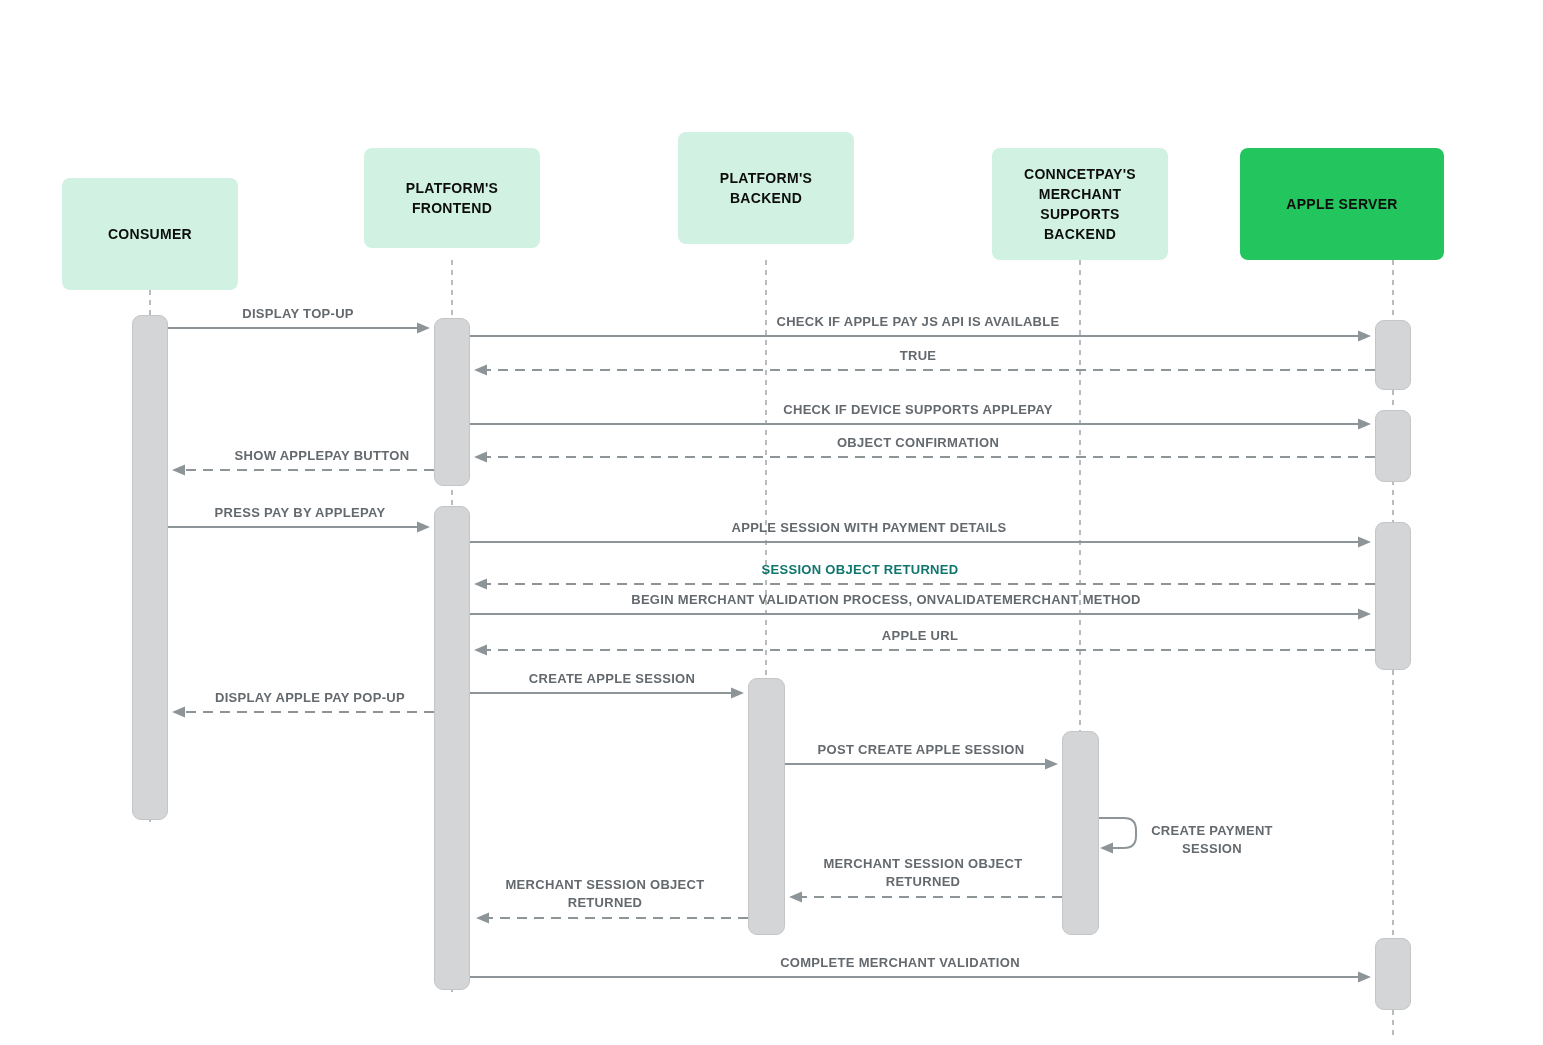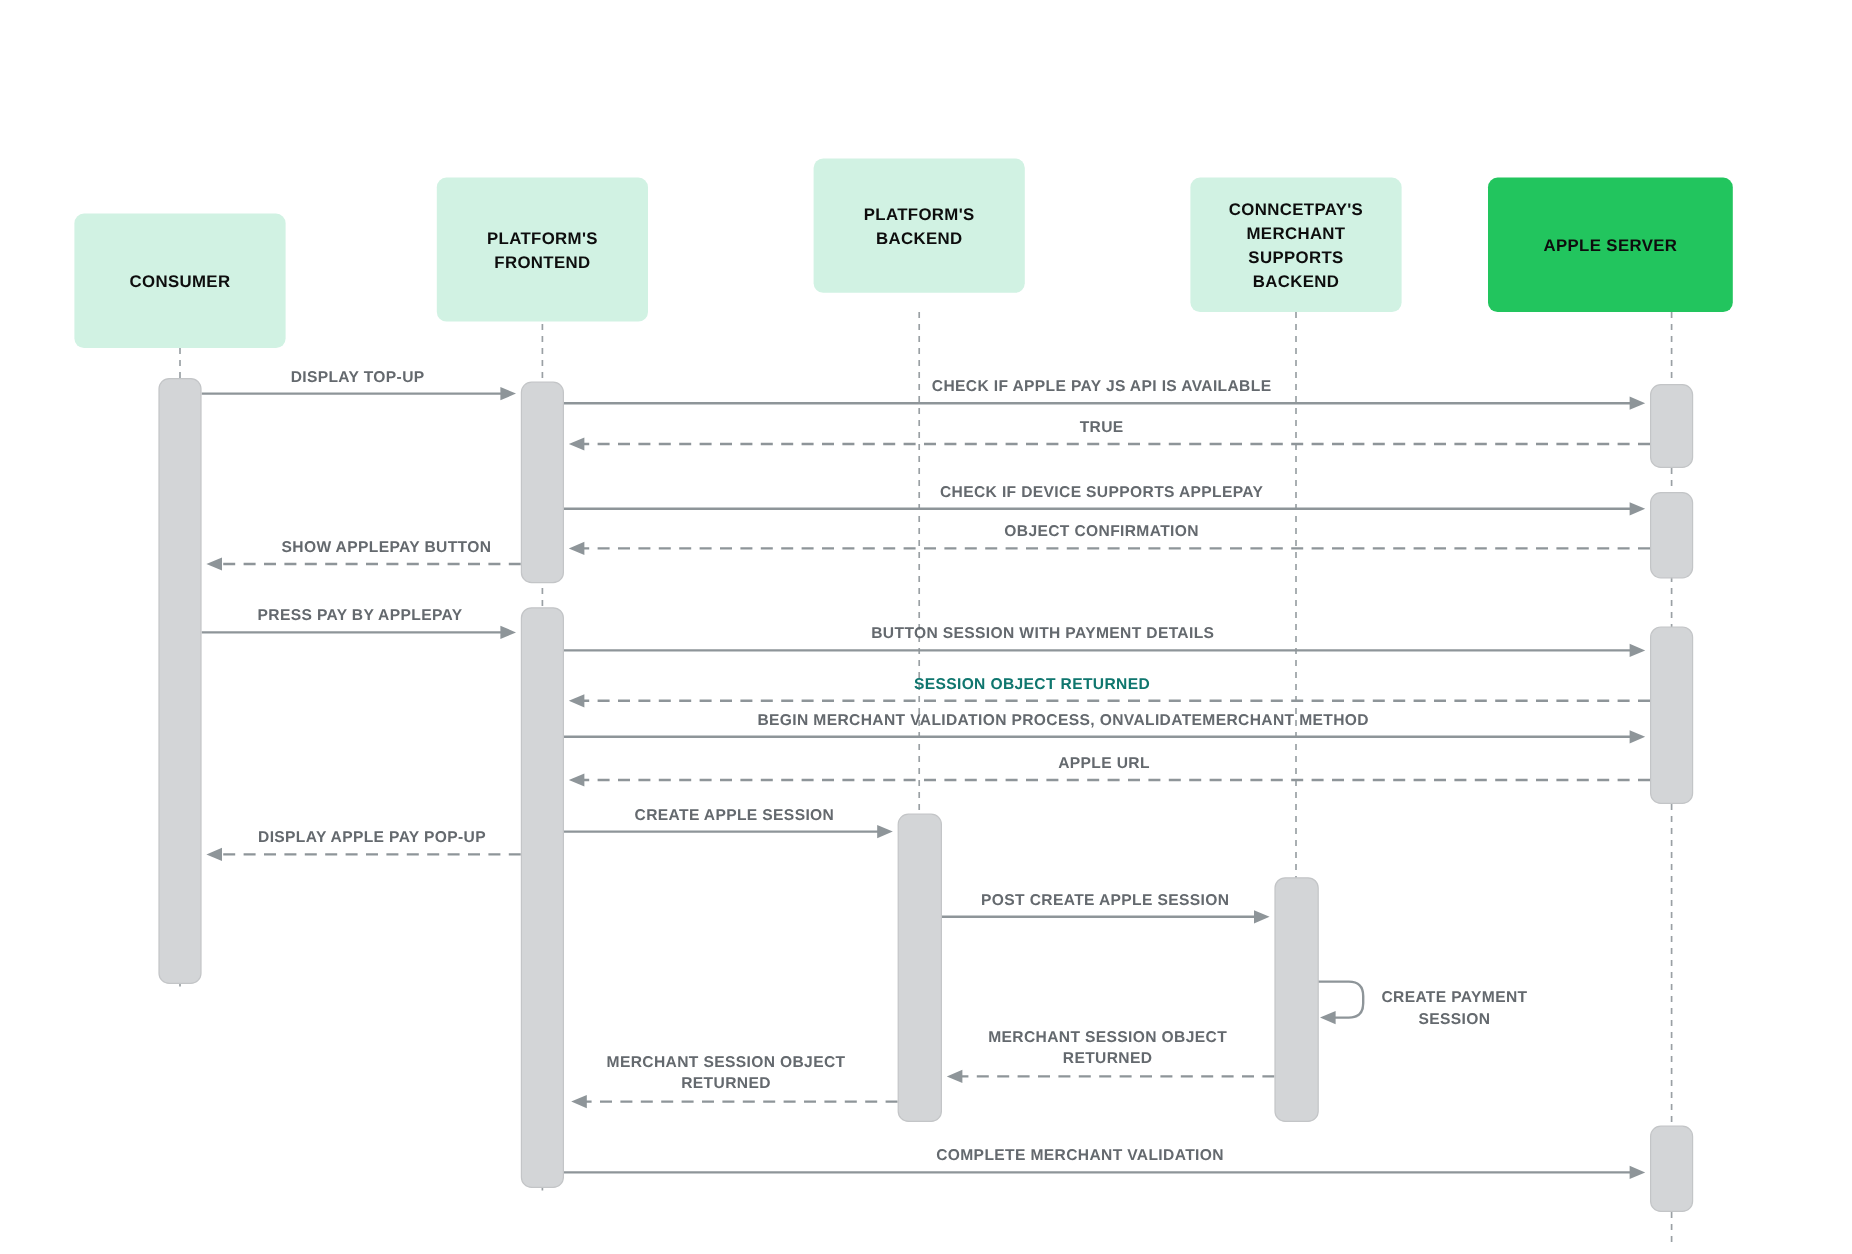--- a/index.html
+++ b/index.html
@@ -67,21 +67,21 @@
       <polygon points="789,897 802,891.5 802,902.5" fill="#8e9599"></polygon>
       <line x1="748" y1="918" x2="487" y2="918" stroke="#8e9599" stroke-width="2" stroke-dasharray="10,7"></line>
       <polygon points="476,918 489,912.5 489,923.5" fill="#8e9599"></polygon>
       <line x1="470" y1="977" x2="1360" y2="977" stroke="#8e9599" stroke-width="2"></line>
       <polygon points="1371,977 1358,971.5 1358,982.5" fill="#8e9599"></polygon>
     </svg>
   <div id="nodes-layer">
       <div class="participant-box" style="left: 62px; top: 148px; width: 176px; height: 112px; background: rgb(209, 242, 227); color: rgb(13, 13, 13); margin-top: 30px;">
         <span>CONSUMER</span>
       </div>
-      <div class="participant-box" style="left: 364px; top: 148px; width: 176px; height: 120px; background: rgb(209, 242, 227); color: rgb(13, 13, 13);">
+      <div class="participant-box" style="left: 364px; top: 148px; width: 176px; height: 100px; background: rgb(209, 242, 227); color: rgb(13, 13, 13);">
         <span>PLATFORM'S FRONTEND</span>
       </div>
       <div class="participant-box" style="left: 678px; top: 132px; width: 176px; height: 112px; background: rgb(209, 242, 227); color: rgb(13, 13, 13);">
         <span>PLATFORM'S BACKEND</span>
       </div>
       <div class="participant-box" style="left: 992px; top: 148px; width: 176px; height: 112px; background: rgb(209, 242, 227); color: rgb(13, 13, 13);">
         <span>CONNCETPAY'S MERCHANT SUPPORTS BACKEND</span>
       </div>
       <div class="participant-box" style="left: 1240px; top: 148px; width: 204px; height: 112px; background: #22c55e; color: rgb(13, 13, 13);">
         <span>APPLE SERVER</span>
@@ -110,21 +110,21 @@
       <div class="message-label" style="left: 918px; top: 434px; color: rgb(100, 105, 110);">
         <div>OBJECT CONFIRMATION</div>
       </div>
       <div class="message-label" style="left: 322px; top: 447px; color: rgb(100, 105, 110);">
         <div>SHOW APPLEPAY BUTTON</div>
       </div>
       <div class="message-label" style="left: 300px; top: 504px; color: rgb(100, 105, 110);">
         <div>PRESS PAY BY APPLEPAY</div>
       </div>
       <div class="message-label" style="left: 869px; top: 519px; color: rgb(100, 105, 110);">
-        <div>BUTTON SESSION WITH PAYMENT DETAILS</div>
+        <div>APPLE SESSION WITH PAYMENT DETAILS</div>
       </div>
       <div class="message-label" style="left: 860px; top: 561px; color: #0f766e;">
         <div>SESSION OBJECT RETURNED</div>
       </div>
       <div class="message-label" style="left: 886px; top: 591px; color: rgb(100, 105, 110);">
         <div>BEGIN MERCHANT VALIDATION PROCESS, ONVALIDATEMERCHANT METHOD</div>
       </div>
       <div class="message-label" style="left: 920px; top: 627px; color: rgb(100, 105, 110);">
         <div>APPLE URL</div>
       </div>

